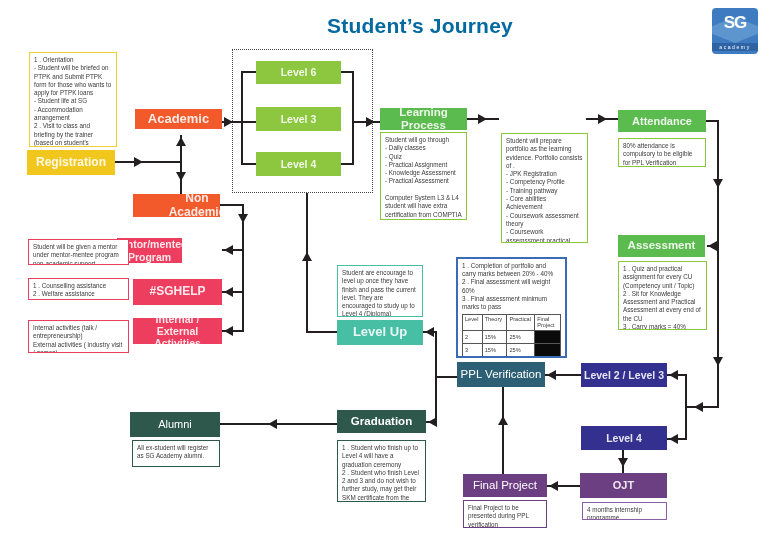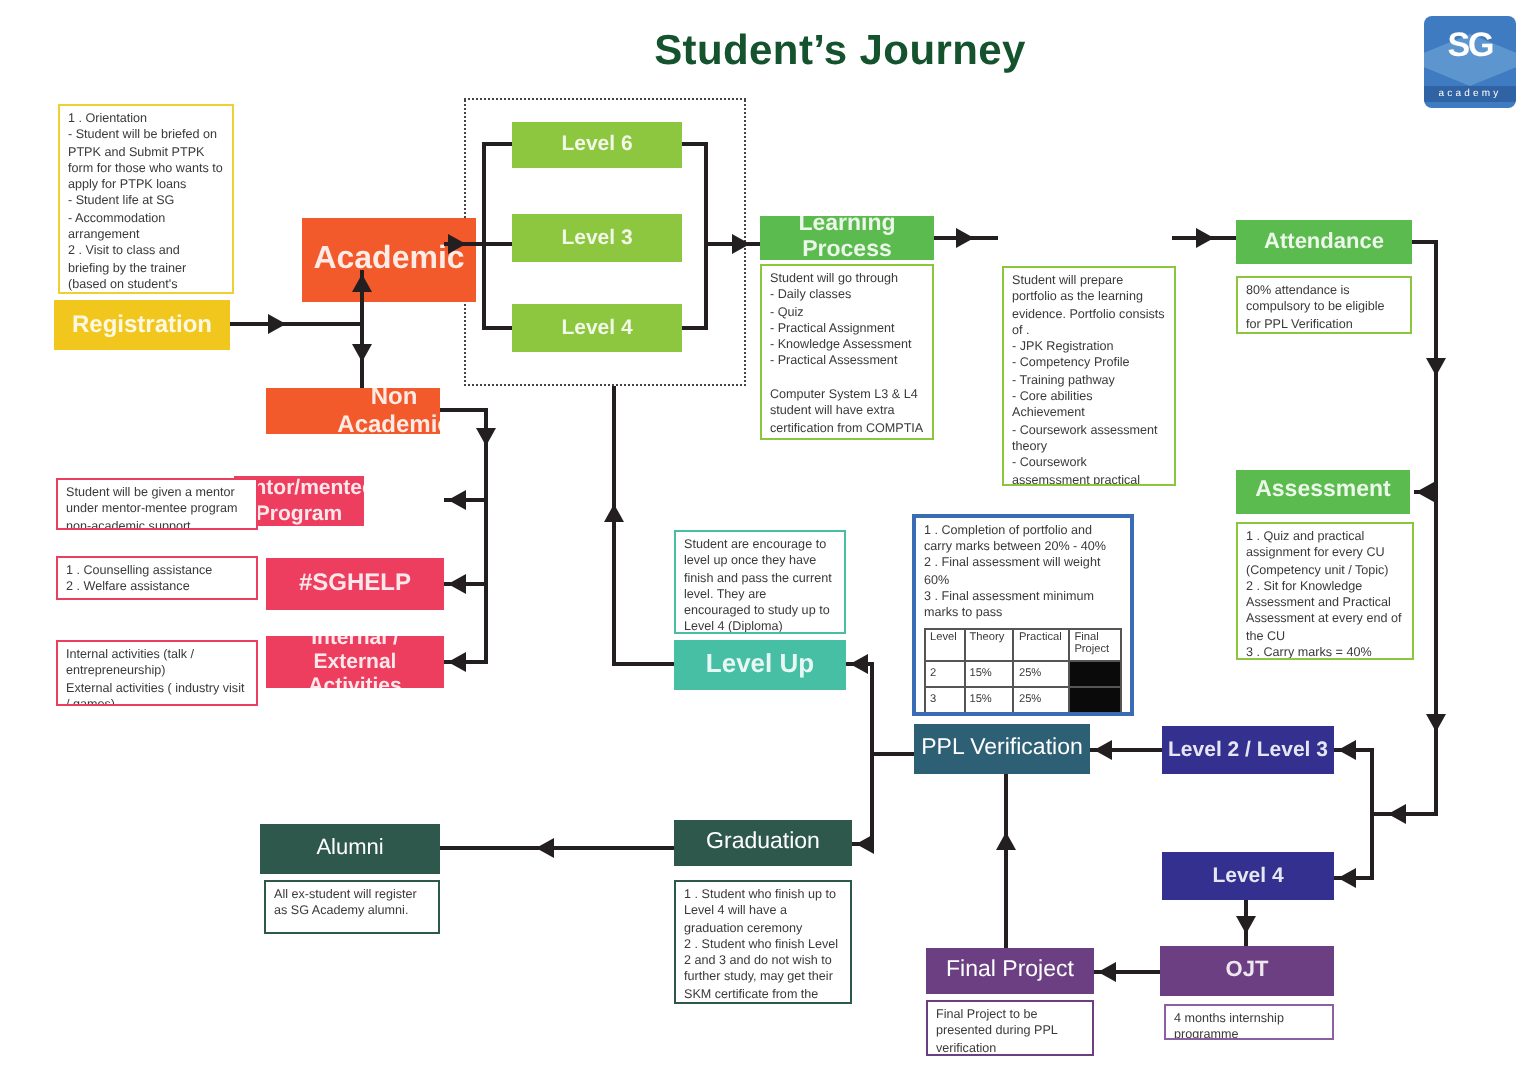--- a/index.html
+++ b/index.html
@@ -5,21 +5,21 @@
   :root{
     --line:#231f20;
     --orange:#F2592B; --yellow:#F2C71D; --lime:#8DC63F; --green:#5CBB4E;
     --pink:#EE3E5F; --teal:#46BFA5; --slate:#2D5F75; --dkgreen:#2D584B;
     --indigo:#34308F; --purple:#6C3F82; --blue:#3A6BB5;
   }
   html,body{margin:0;padding:0;background:#fff;}
   #canvas{position:relative;width:768px;height:543px;background:#fff;overflow:hidden;
           font-family:"Liberation Sans",sans-serif;}
   .title{position:absolute;left:260px;top:14px;width:320px;text-align:center;
-         font-size:21px;font-weight:bold;color:#14532d;letter-spacing:.2px;}
+         font-size:21px;font-weight:bold;color:#0369a1;letter-spacing:.2px;}
   .node{position:absolute;display:flex;align-items:center;justify-content:center;
         text-align:center;color:rgba(255,255,255,.88);font-weight:bold;line-height:1.15;
         padding:1px 3px;box-sizing:border-box;}
   .note{position:absolute;background:#fff;border:1px solid #888;color:#3a3a3a;
         font-size:6.3px;line-height:1.32;padding:3px 4px;box-sizing:border-box;
         white-space:pre-line;overflow:hidden;}
   .ln{position:absolute;background:var(--line);}
   .ar{position:absolute;width:0;height:0;}
   .ar-r{border-top:5px solid transparent;border-bottom:5px solid transparent;border-left:9px solid var(--line);}
   .ar-l{border-top:5px solid transparent;border-bottom:5px solid transparent;border-right:9px solid var(--line);}
@@ -55,38 +55,38 @@
 
   <div class="logo">
     <div class="diamond"></div>
     <div class="sg">SG</div>
     <div class="academy">academy</div>
   </div>
 
   <div class="dashedbox"></div>
 
   <div class="node" style="left:27px;top:150px;width:88px;height:25px;background:var(--yellow);font-size:12px;">Registration</div>
-  <div class="node" style="left:151px;top:109px;width:87px;height:42px;background:var(--orange);font-size:16px;">Academic</div>
+  <div class="node" style="left:135px;top:109px;width:87px;height:20px;background:var(--orange);font-size:13px;">Academic</div>
   <div class="node" style="left:133px;top:194px;width:87px;height:23px;background:var(--orange);font-size:12px;padding-left:44px;">Non Academic</div>
   <div class="node" style="left:117px;top:238px;width:65px;height:25px;background:var(--pink);font-size:10.5px;">Mentor/mentee Program</div>
   <div class="node" style="left:133px;top:279px;width:89px;height:26px;background:var(--pink);font-size:12px;">#SGHELP</div>
   <div class="node" style="left:133px;top:318px;width:89px;height:26px;background:var(--pink);font-size:10.5px;">Internal / External Activities</div>
   <div class="node" style="left:256px;top:61px;width:85px;height:23px;background:var(--lime);font-size:10.5px;">Level 6</div>
   <div class="node" style="left:256px;top:107px;width:85px;height:24px;background:var(--lime);font-size:10.5px;">Level 3</div>
   <div class="node" style="left:256px;top:152px;width:85px;height:24px;background:var(--lime);font-size:10.5px;">Level 4</div>
   <div class="node" style="left:380px;top:108px;width:87px;height:22px;background:var(--green);font-size:11.5px;">Learning Process</div>
   <div class="node" style="left:618px;top:235px;width:87px;height:22px;background:var(--green);font-size:11.5px;">Assessment</div>
   <div class="node" style="left:618px;top:110px;width:88px;height:22px;background:var(--green);font-size:11px;">Attendance</div>
   <div class="node" style="left:457px;top:362px;width:88px;height:25px;background:var(--slate);font-size:11.5px;font-weight:normal;color:#fff;">PPL Verification</div>
   <div class="node" style="left:337px;top:320px;width:86px;height:25px;background:var(--teal);font-size:13px;">Level Up</div>
   <div class="node" style="left:581px;top:363px;width:86px;height:24px;background:var(--indigo);font-size:10.5px;">Level 2 / Level 3</div>
   <div class="node" style="left:581px;top:426px;width:86px;height:24px;background:var(--indigo);font-size:10.5px;">Level 4</div>
   <div class="node" style="left:580px;top:473px;width:87px;height:25px;background:var(--purple);font-size:11px;">OJT</div>
   <div class="node" style="left:463px;top:474px;width:84px;height:23px;background:var(--purple);font-size:11.5px;font-weight:normal;color:#fff;">Final Project</div>
-  <div class="node" style="left:337px;top:410px;width:89px;height:23px;background:var(--dkgreen);font-size:11.5px;font-weight:normal;color:#fff;">Graduation</div>
+  <div class="node" style="left:337px;top:410px;width:89px;height:23px;background:var(--dkgreen);font-size:11.5px;font-weight:bold;color:#fff;">Graduation</div>
   <div class="node" style="left:130px;top:412px;width:90px;height:25px;background:var(--dkgreen);font-size:11px;font-weight:normal;color:#fff;">Alumni</div>
 
   <div class="note" style="left:29px;top:52px;width:88px;height:95px;border-color:#F0D030;">1 . Orientation
 - Student will be briefed on PTPK and Submit PTPK form for those who wants to apply for PTPK loans
 - Student life at SG
 - Accommodation arrangement
 2 . Visit to class and briefing by the trainer (based on student's program)</div>
   <div class="note" style="left:28px;top:239px;width:101px;height:26px;border-color:var(--pink);">Student will be given  a mentor under  mentor-mentee program non-academic support</div>
   <div class="note" style="left:28px;top:278px;width:101px;height:22px;border-color:var(--pink);">1 . Counselling assistance
 2 . Welfare assistance</div>

